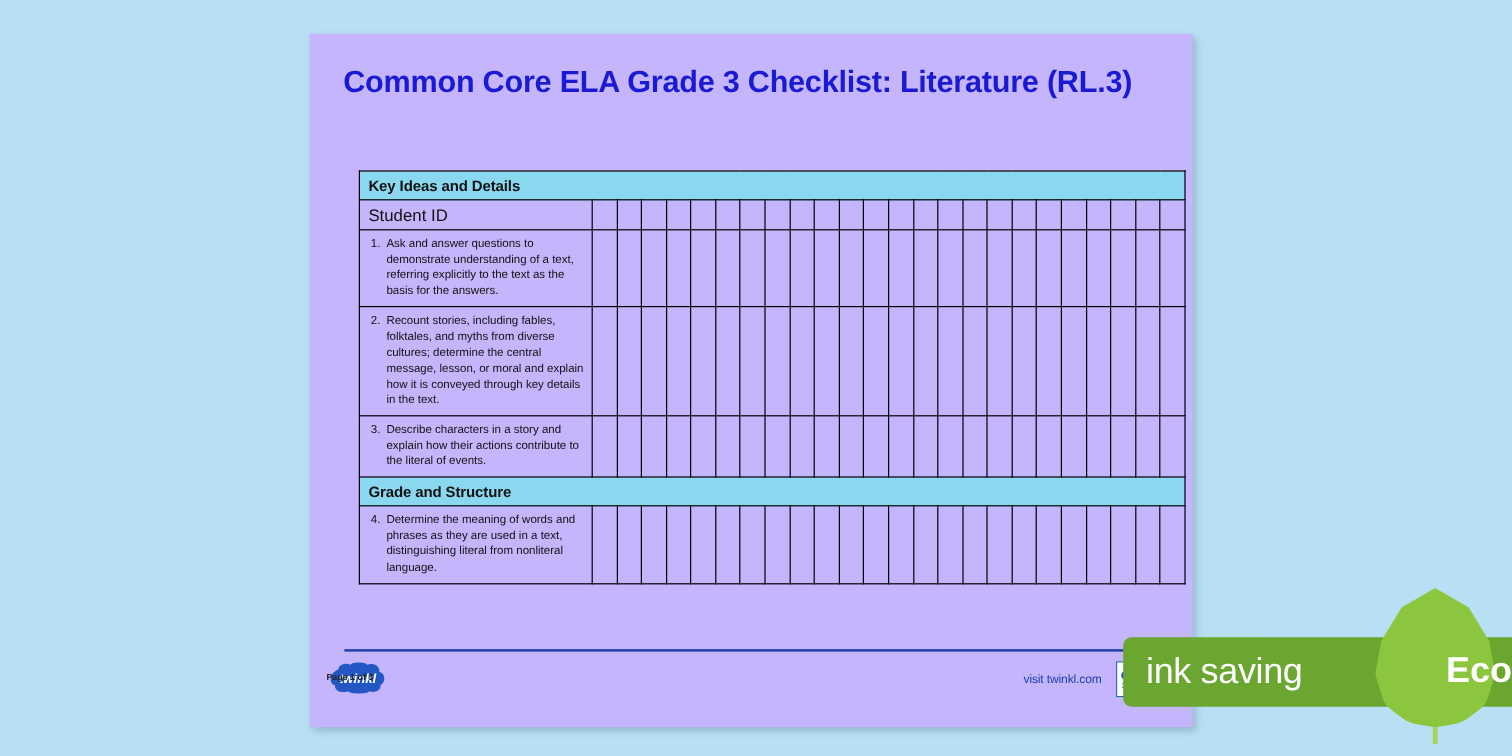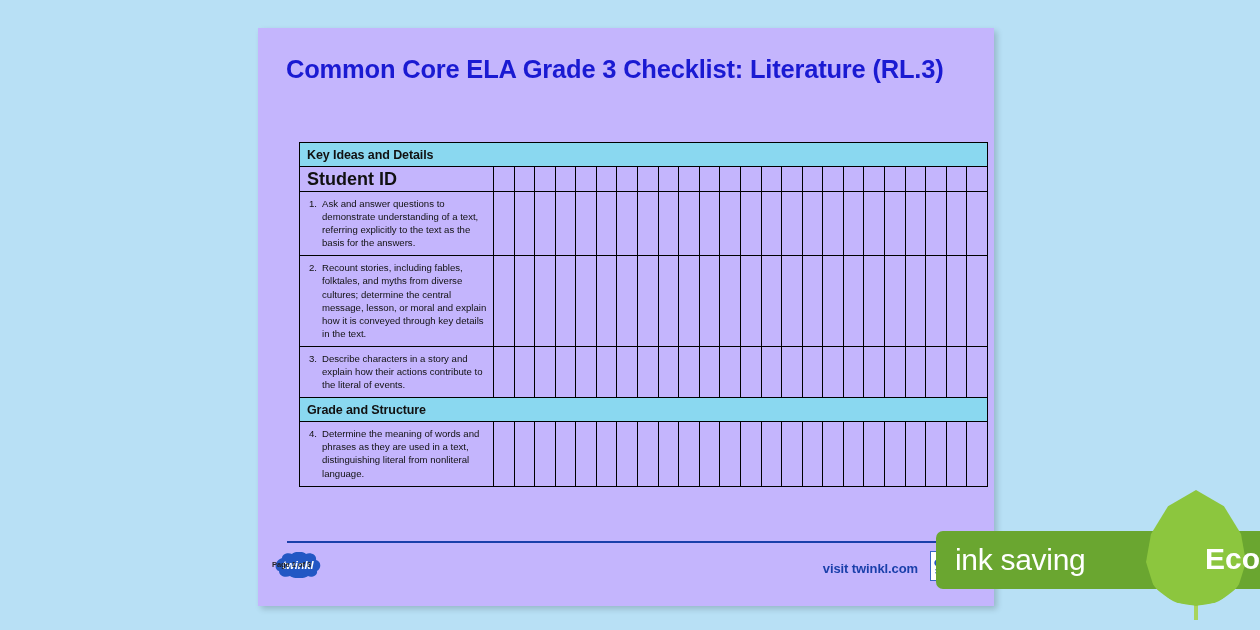--- a/index.html
+++ b/index.html
@@ -62,22 +62,22 @@
     font-size: 12.5px;
     font-weight: bold;
     color: #111111;
     letter-spacing: -0.1px;
   }
 
   .studentid-cell {
     height: 24px;
     padding: 0 0 0 7px !important;
     vertical-align: middle !important;
-    font-size: 18px;
-    font-weight: bold;
+    font-size: 14px;
+    font-weight: normal;
     color: #111111;
   }
 
   .standard-cell {
     padding: 5px 6px 6px 6px !important;
     font-size: 9.6px;
     line-height: 13.1px;
     color: #111111;
   }
   .standard-cell .std-row {
@@ -132,22 +132,22 @@
     width: 688px;
     text-align: left;
     font-size: 7.4px;
     font-weight: bold;
     color: #222222;
   }
   #visit-link {
     position: absolute;
     right: 42px;
     top: 12px;
-    font-size: 13px;
-    font-weight: bold;
+    font-size: 10px;
+    font-weight: normal;
     color: #1a3faa;
     letter-spacing: -0.1px;
   }
   #twinkl-badge {
     position: absolute;
     right: 0px;
     top: 2px;
     width: 30px;
     height: 30px;
     border: 1px solid #3566c4;

